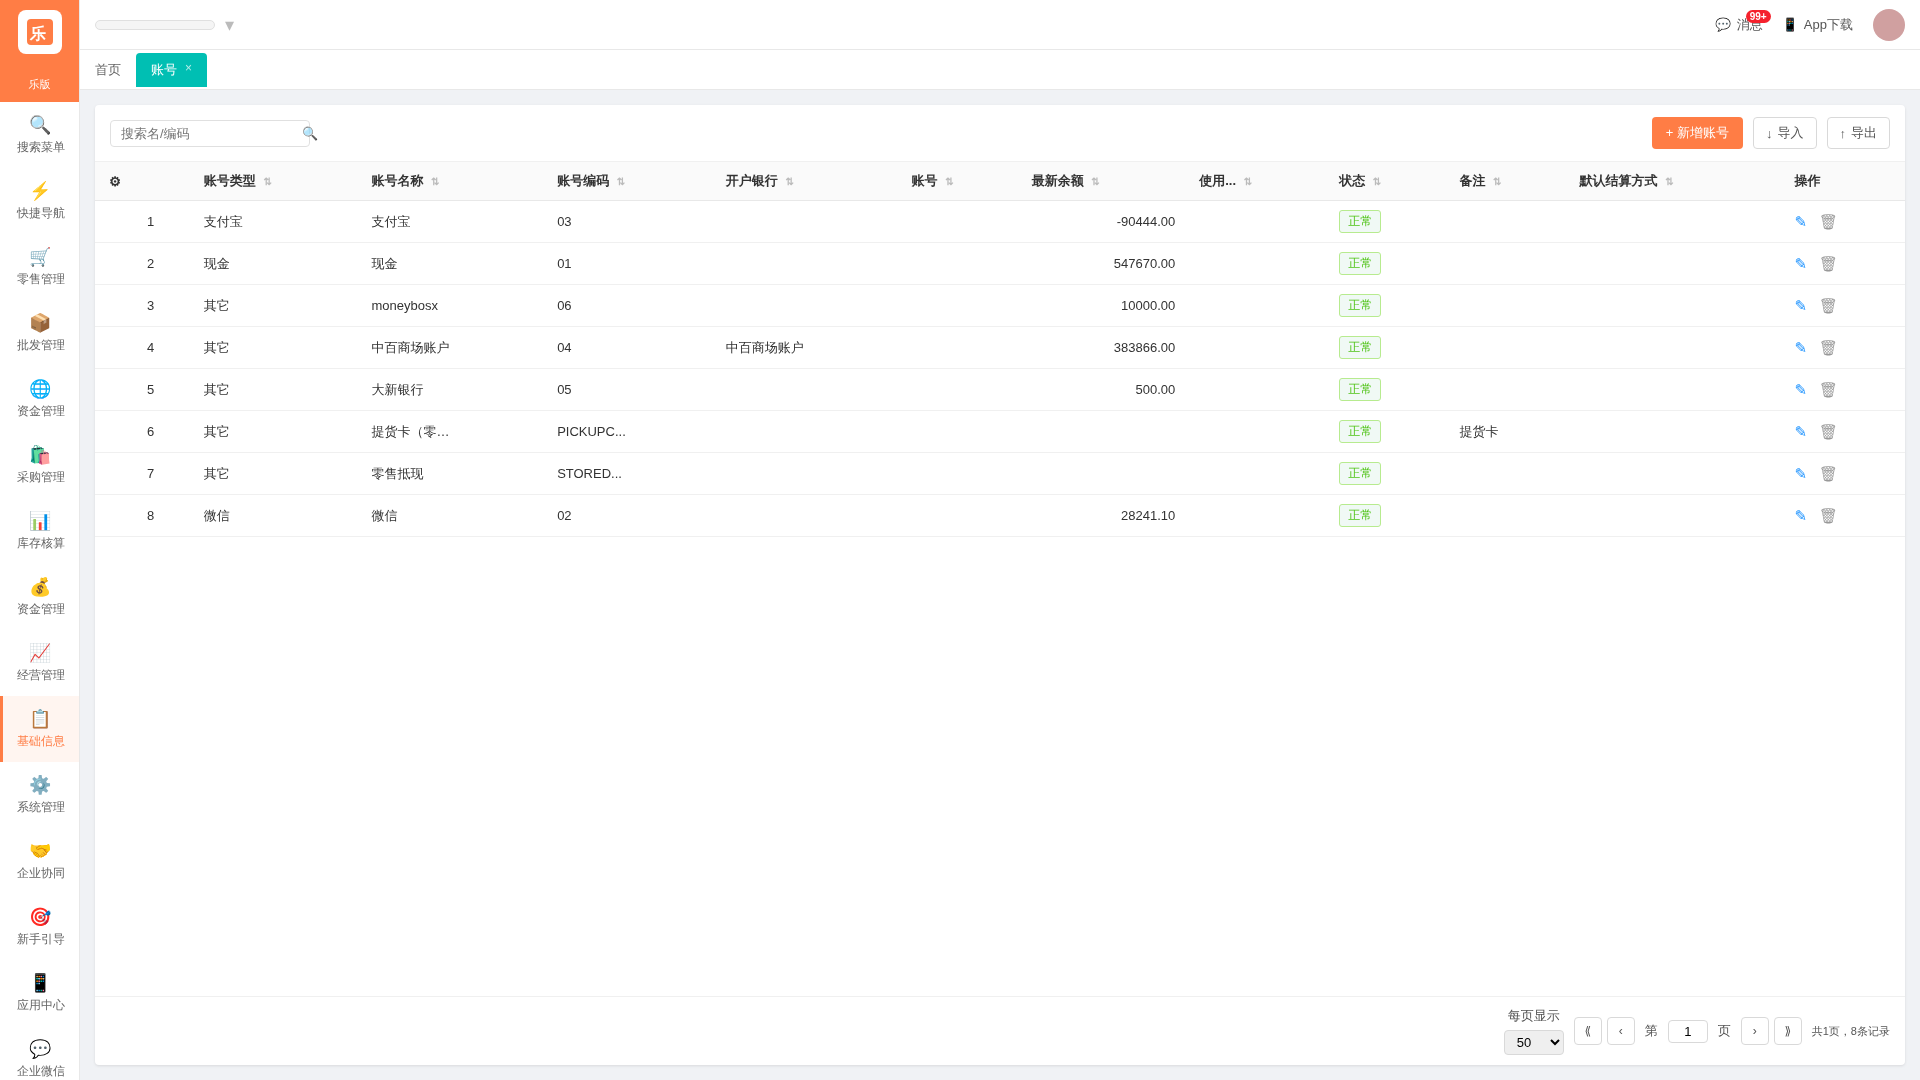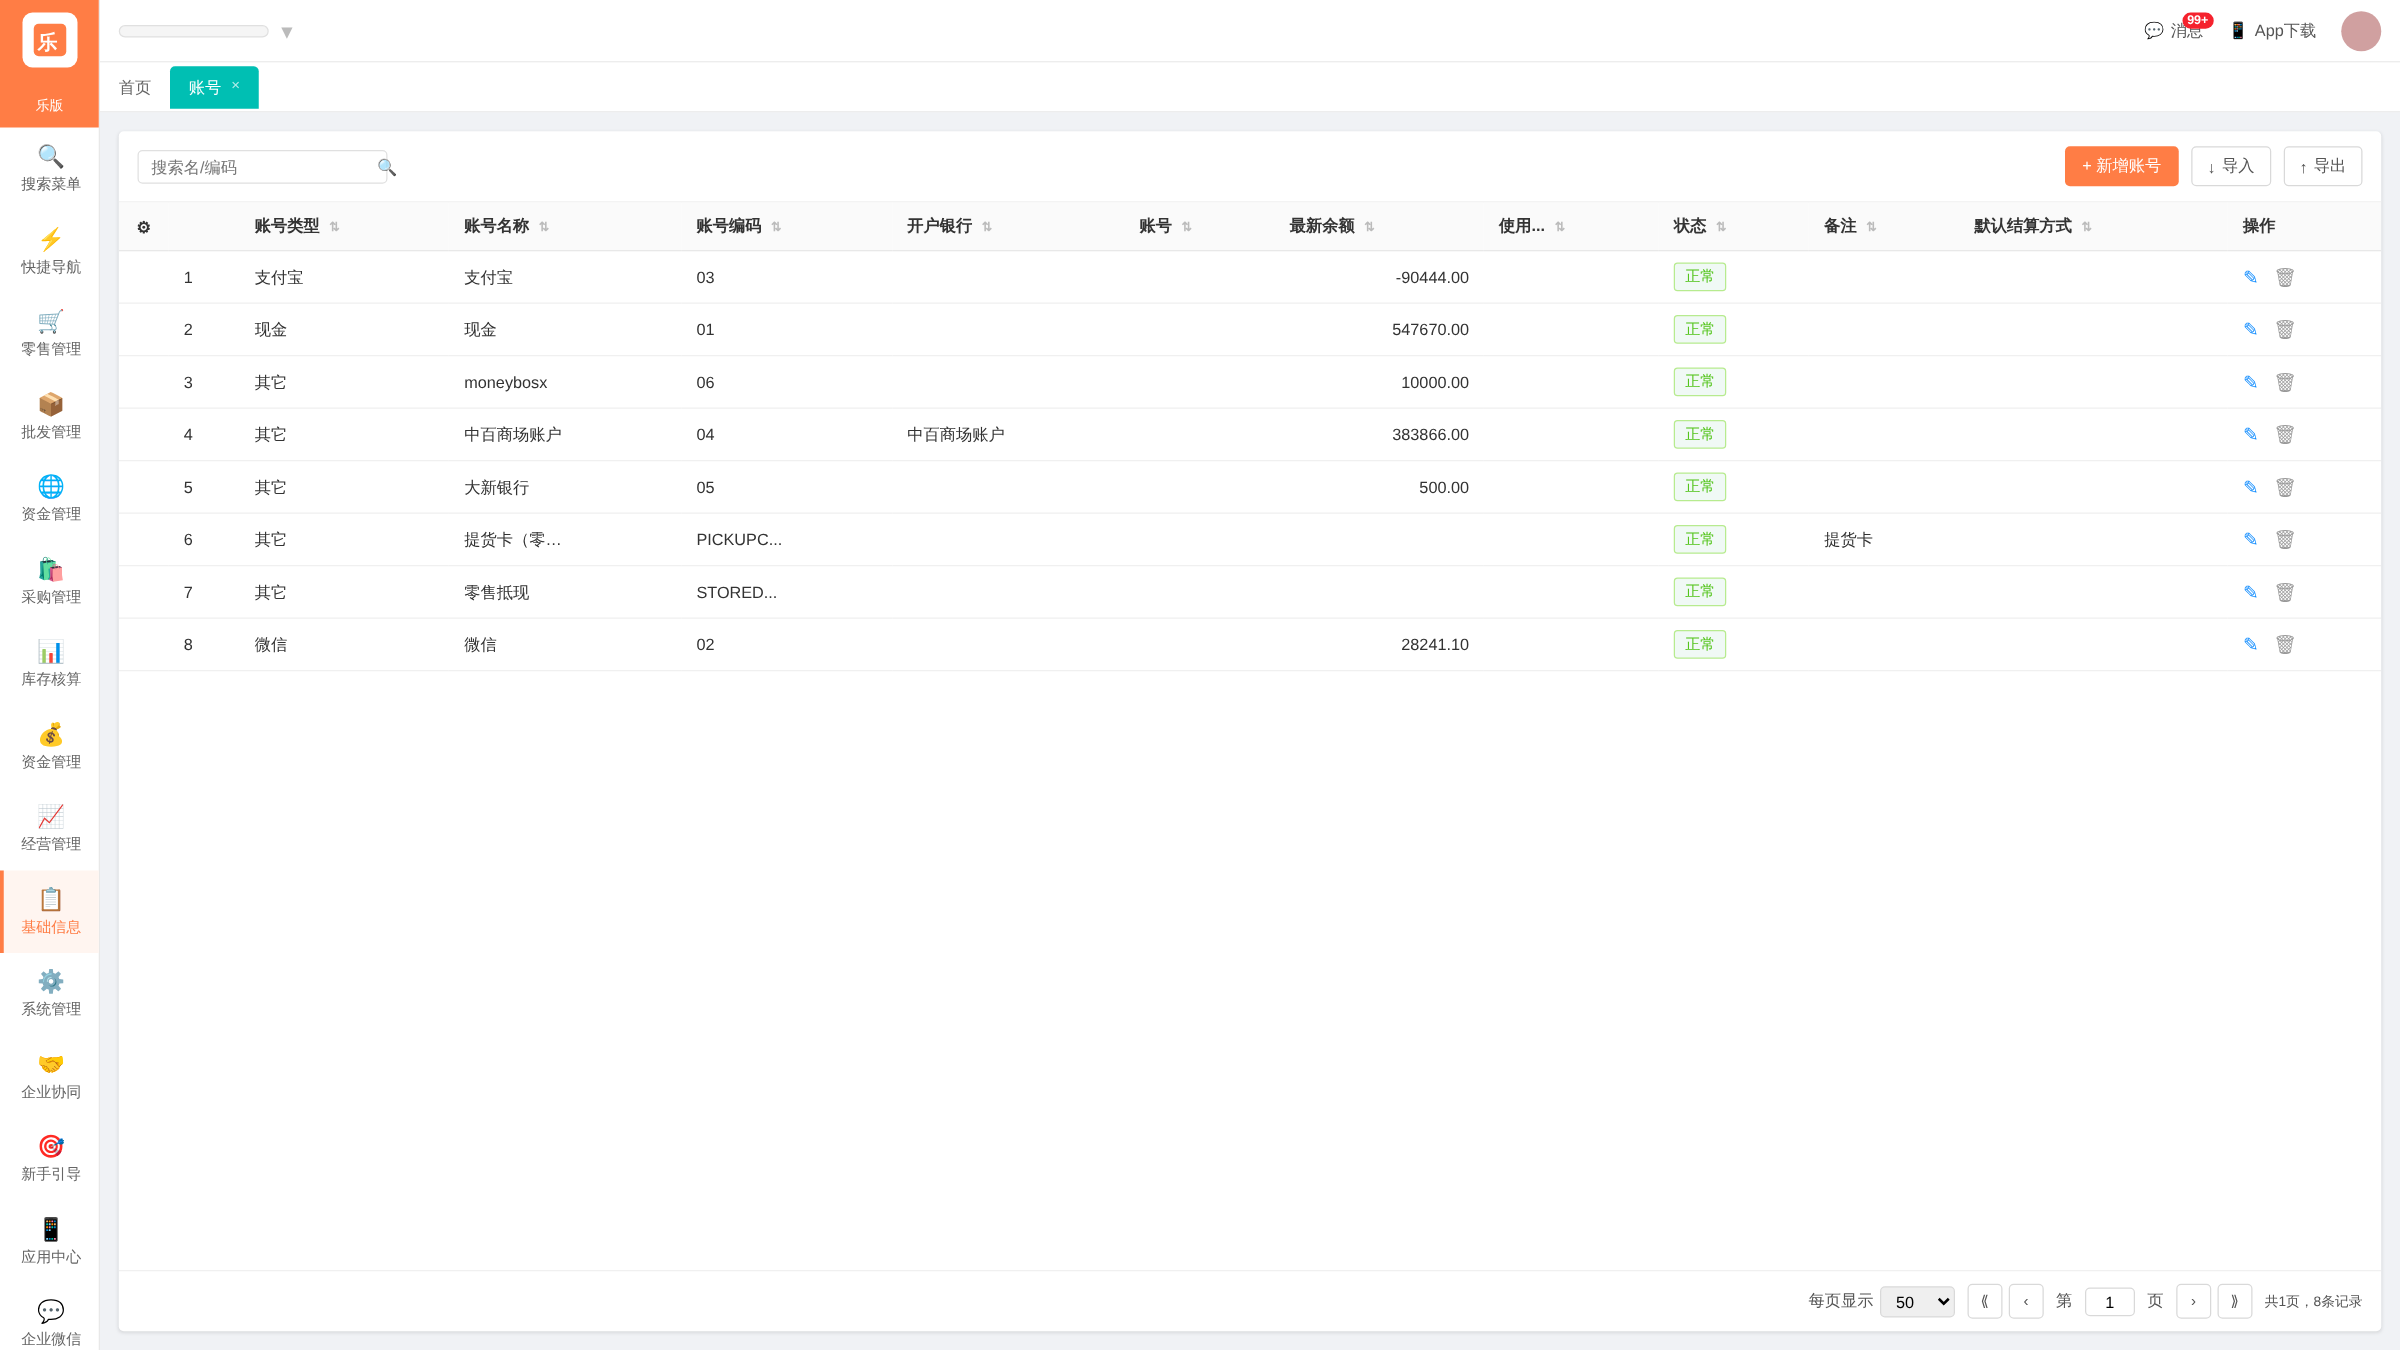--- a/index.html
+++ b/index.html
@@ -222,20 +222,21 @@
       gap: 10px;
       border-top: 1px solid #f0f0f0;
       flex-shrink: 0;
     }
     .page-size-select {
       display: flex;
       align-items: center;
       gap: 5px;
       font-size: 13px;
       color: #555;
+      flex-direction: column;
     }
     .page-size-select select {
       border: 1px solid #d9d9d9;
       border-radius: 4px;
       padding: 3px 8px;
       font-size: 13px;
     }
     .page-nav { display: flex; align-items: center; gap: 5px; }
     .page-btn {
       width: 28px; height: 28px;

